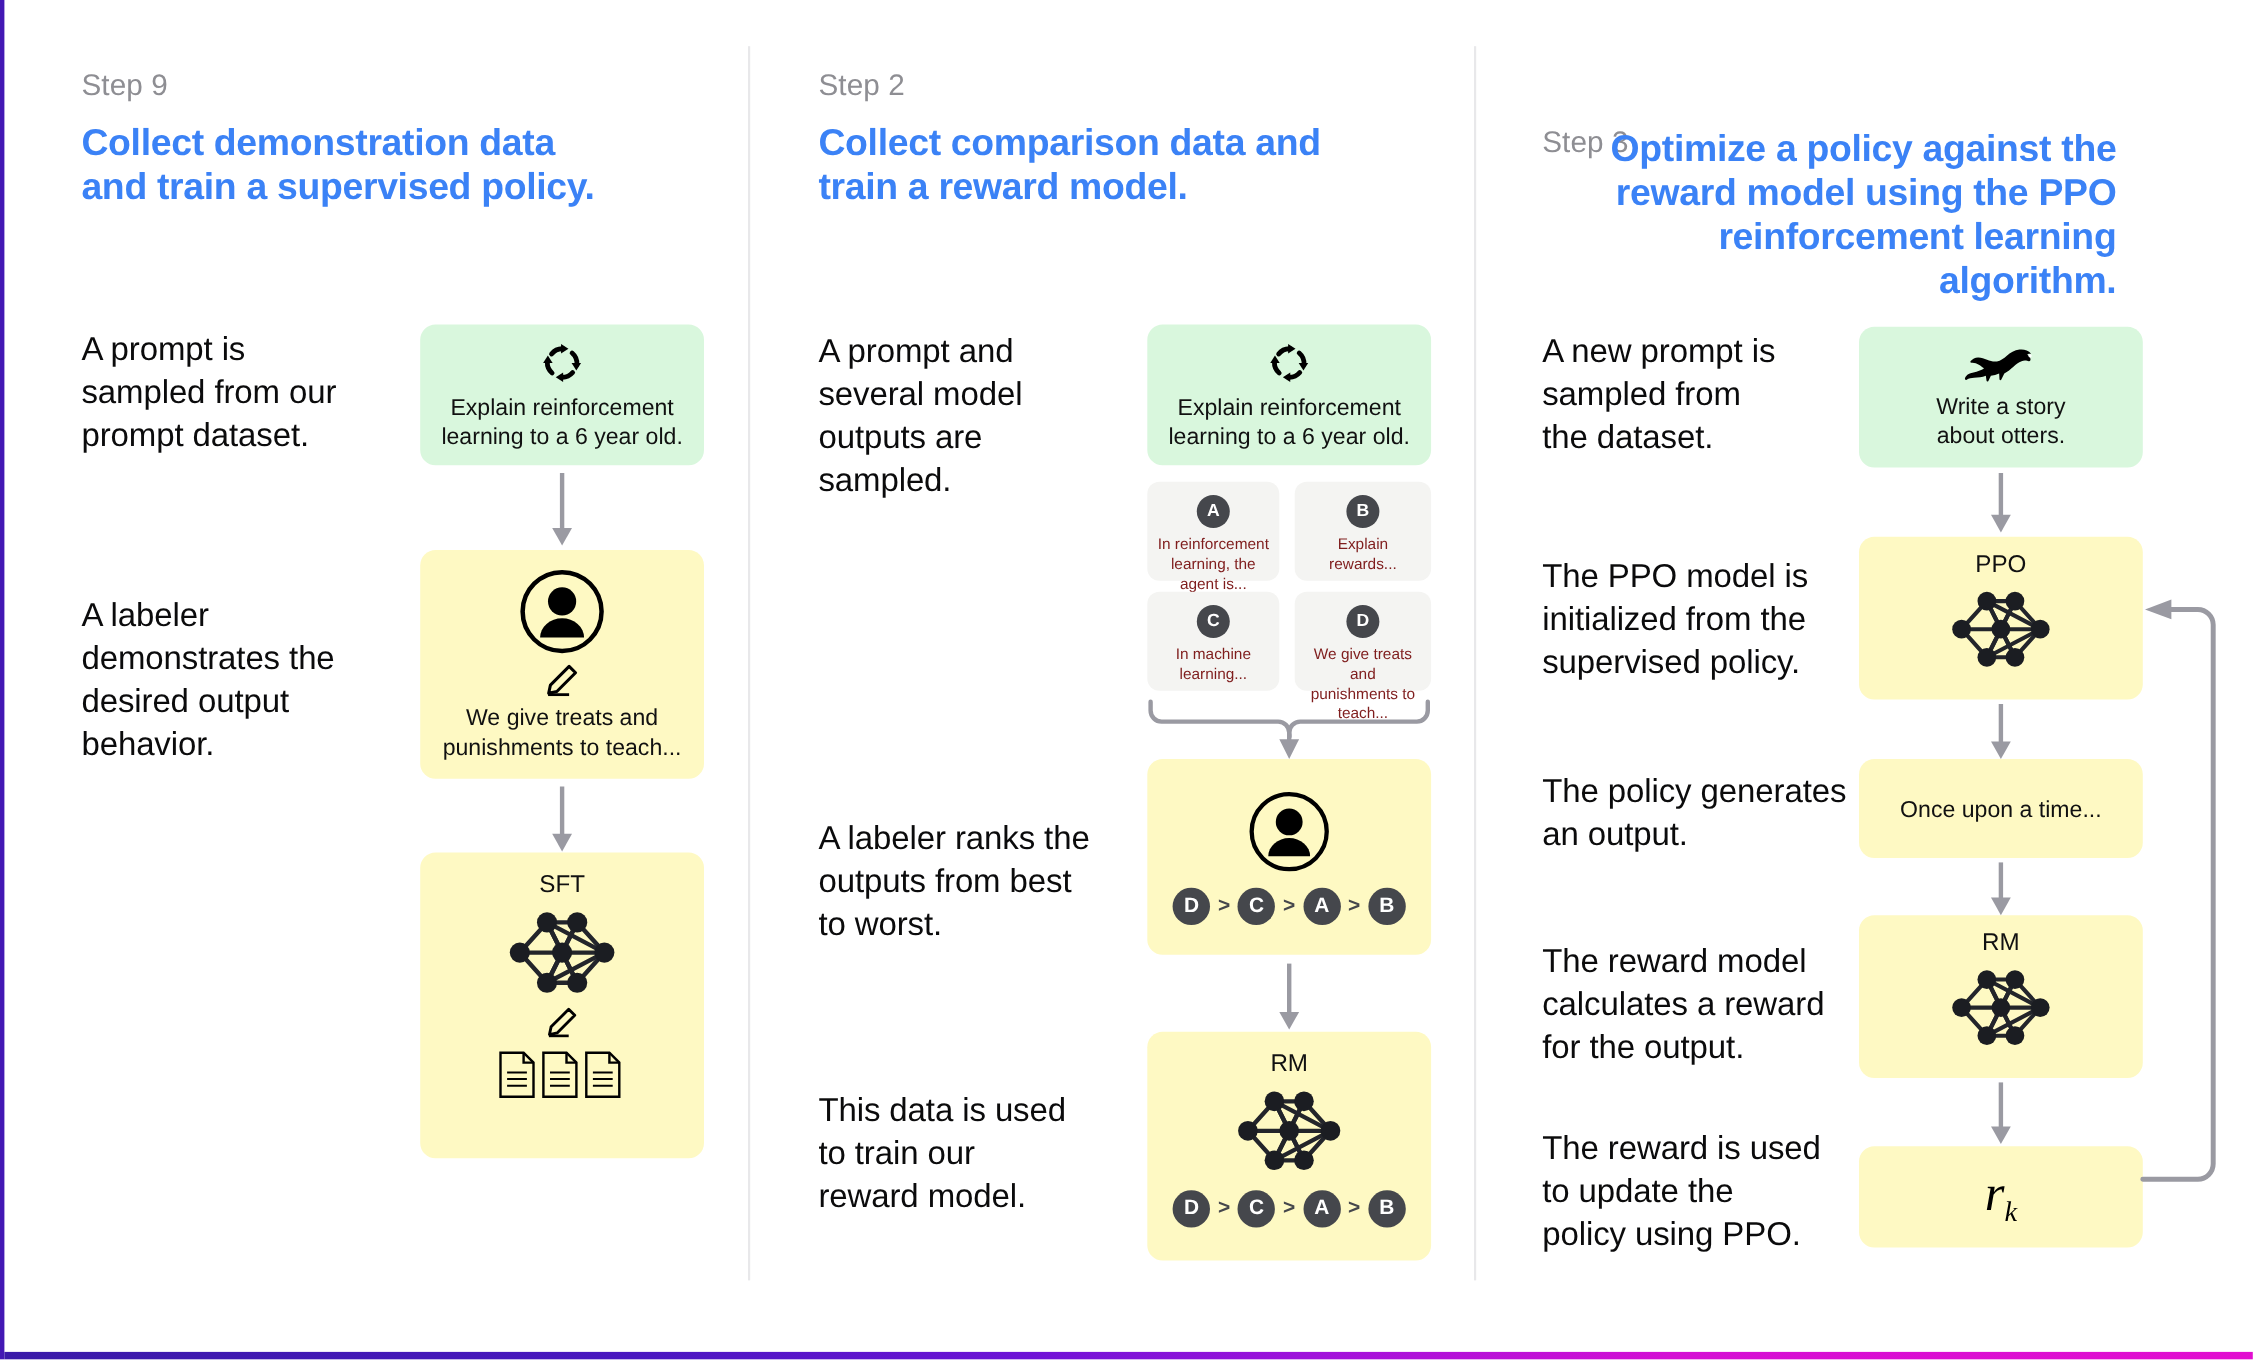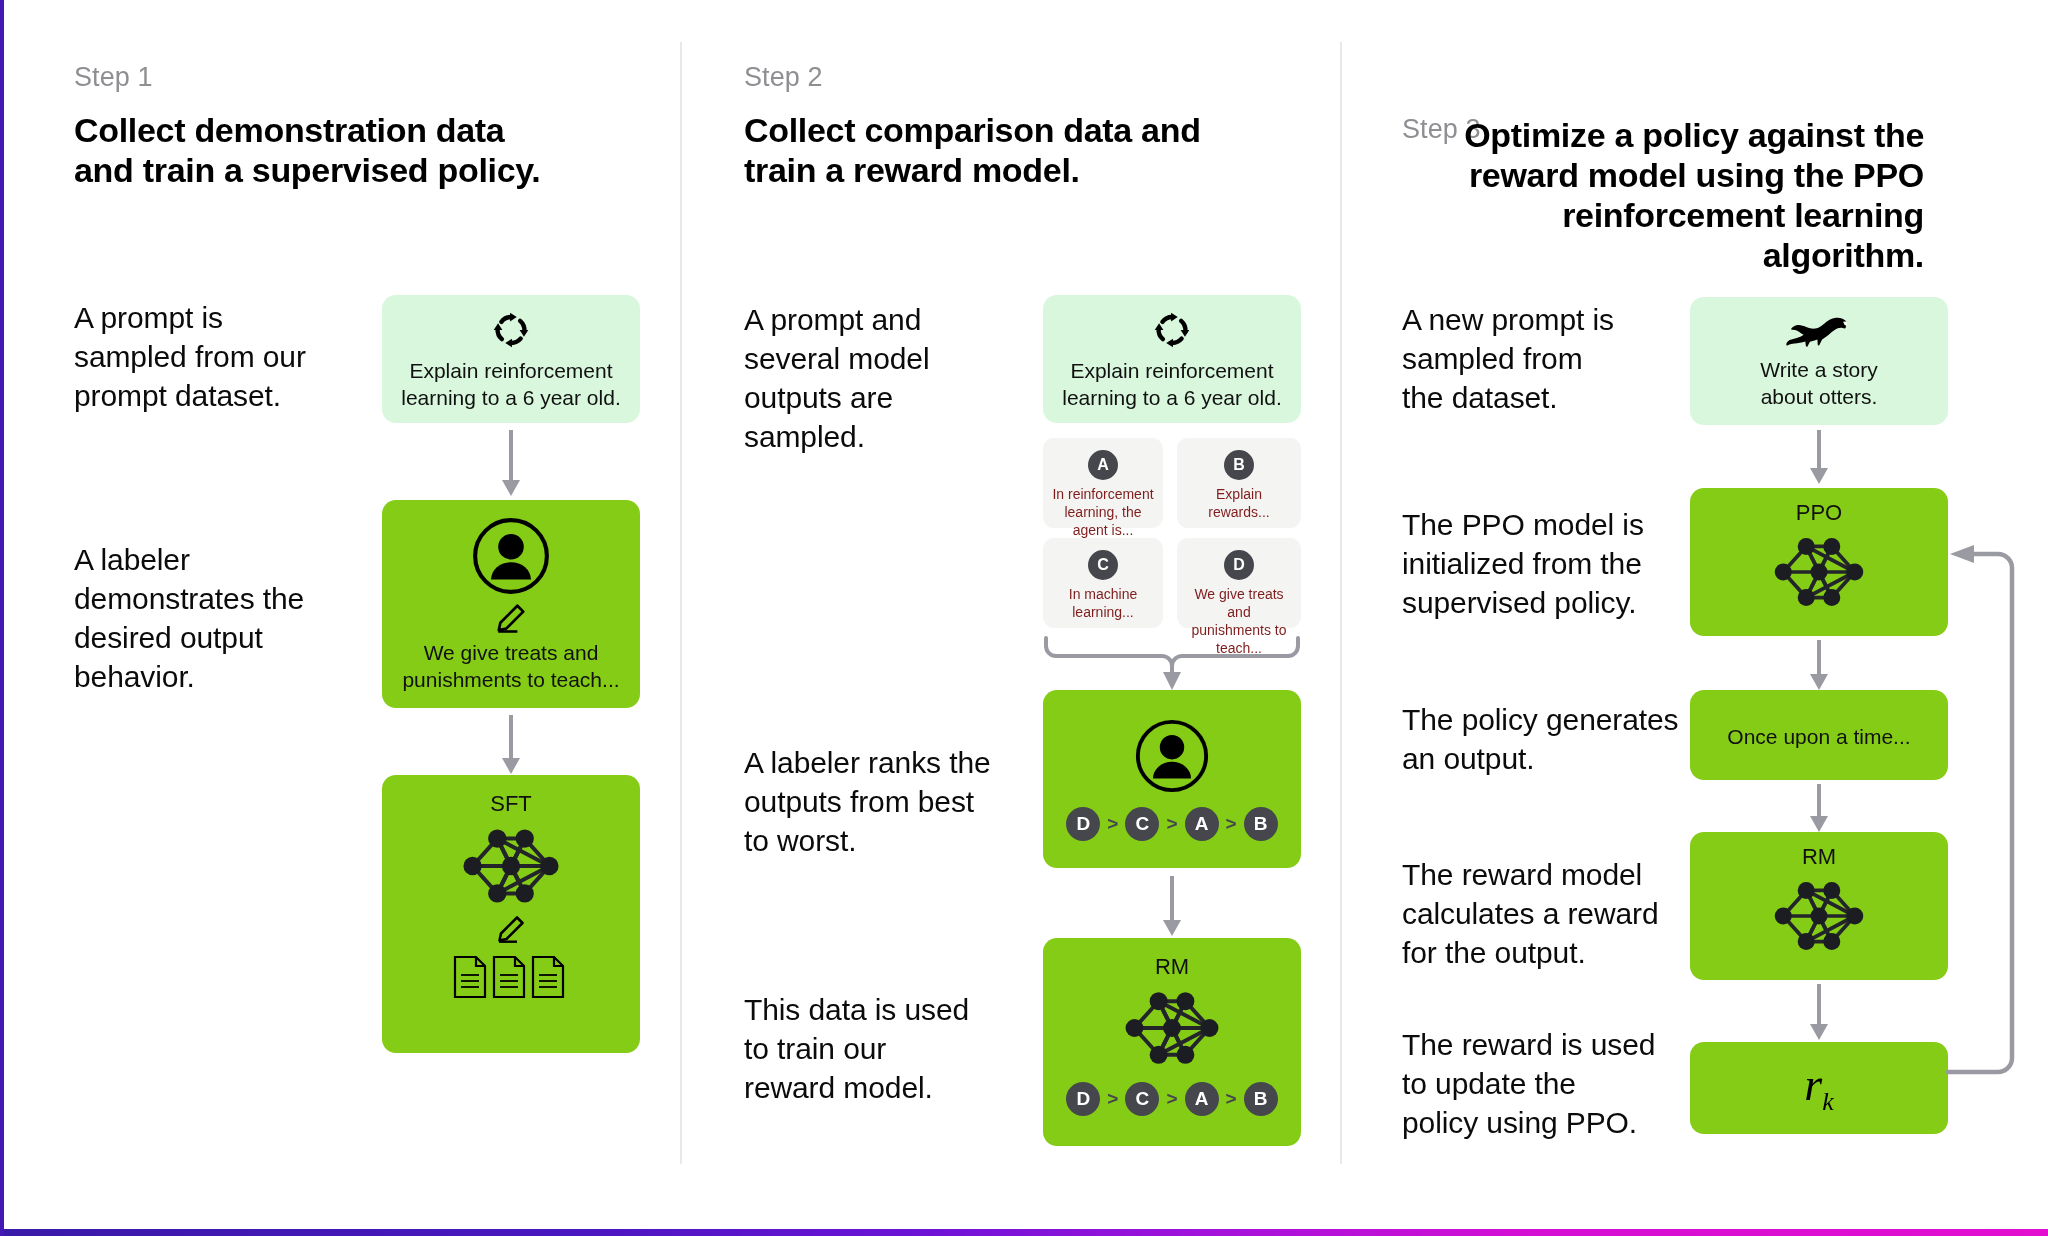--- a/index.html
+++ b/index.html
@@ -33,35 +33,35 @@
   #col2 { left: 676px;  width: 660px; }
   #col3 { left: 1336px; width: 712px; }
 
   .step-label {
     position: absolute;
     font-size: 27px; color: #8e8e93; letter-spacing: .1px;
     white-space: nowrap;
   }
   .step-title {
     position: absolute;
-    font-size: 34px; font-weight: bold; color: #000000;
+    font-size: 34px; font-weight: bold; color: #3b82f6;
     line-height: 1.18; letter-spacing: -0.3px;
   }
 
   .body-text {
     position: absolute;
     font-size: 30px; color: #0b0b0c; line-height: 1.3;
     letter-spacing: -0.1px;
   }
 
   
   .card {
     position: absolute;
     border-radius: 14px;
-    background: #84cc16;
+    background: #fef9c3;
     display: flex; flex-direction: column;
     align-items: center; justify-content: center;
     text-align: center;
   }
   .card.green { background: #d9f7dd; }
   .card-caption {
     font-size: 21px; color: #111; line-height: 1.3; margin-top: 4px;
   }
   .model-label { font-size: 22px; color: #111; margin-bottom: 6px; }
 
@@ -95,21 +95,21 @@
 </style>
 </head>
 <body>
 
 <div id="page">
 
   <div class="divider" id="div1"></div>
   <div class="divider" id="div2"></div>
 
   <div class="column" id="col1">
-    <div class="step-label" style="left:70px; top:62px;">Step 1</div>
+    <div class="step-label" style="left:70px; top:62px;">Step 9</div>
     <div class="step-title" style="left:70px; top:110px; width:520px; white-space:pre-line;">Collect demonstration data
 and train a supervised policy.</div>
 
     <div class="body-text" style="left:70px; top:298px; width:270px; white-space:pre-line;">A prompt is
 sampled from our
 prompt dataset.</div>
     <div class="body-text" style="left:70px; top:540px; width:280px; white-space:pre-line;">A labeler
 demonstrates the
 desired output
 behavior.</div>

